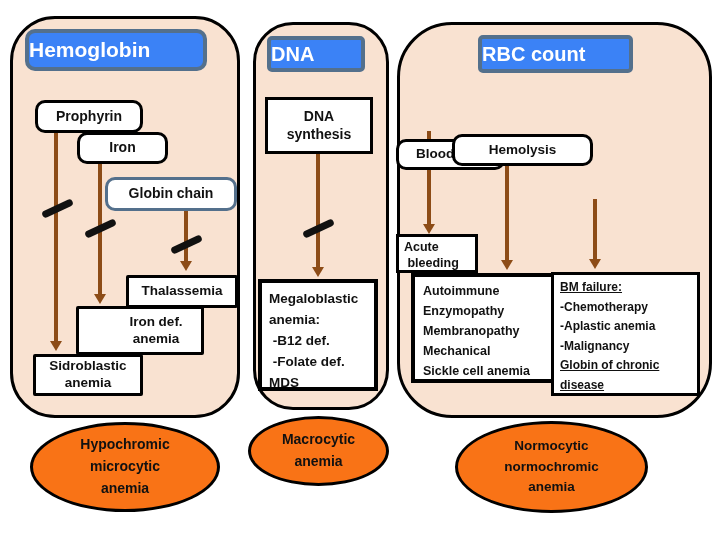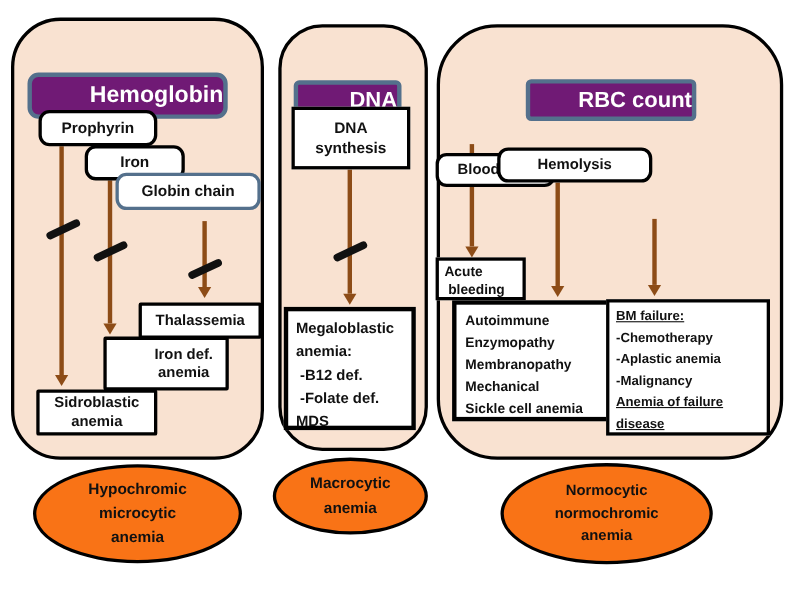--- a/index.html
+++ b/index.html
@@ -5,23 +5,23 @@
   html,body { margin:0; padding:0; background:#ffffff; }
   * { box-sizing:border-box; }
   #slide {
     position:relative; width:720px; height:540px; background:#ffffff;
     font-family:"Liberation Sans", sans-serif; color:#111; overflow:hidden;
   }
   .panel {
     position:absolute; background:#f9e2d1; border:3px solid #000000;
   }
   .hdr {
-    position:absolute; background:#701a75; border:4px solid #54708c;
+    position:absolute; background:#3b82f6; border:4px solid #54708c;
     color:#ffffff; font-weight:bold; display:flex; align-items:center;
-    justify-content:flex-end; text-align:center;margin-top:37px;
+    justify-content:flex-start; text-align:center;
   }
   .wbox {
     position:absolute; background:#ffffff; border:3px solid #000000;
     display:flex; align-items:center; justify-content:center;
     font-weight:bold; text-align:center; line-height:1.25;
   }
   .rounded { border-radius:10px; }
   .square  { border-radius:2px; border-width:3.5px; }
   .pre { white-space:pre-line; }
   .prehard { white-space:pre; }
@@ -70,28 +70,28 @@
   <div class="slash" style="left:41px; top:205px;"></div>
   <div class="slash" style="left:84px; top:225px;"></div>
   <div class="slash" style="left:170px; top:241px;"></div>
 
   <div class="wbox rounded fs14" style="left:35px; top:100px; width:108px; height:33px;">
     <span>Prophyrin</span>
   </div>
   <div class="wbox rounded fs14" style="left:77px; top:132px; width:91px; height:32px;">
     <span>Iron</span>
   </div>
-  <div class="wbox rounded fs14" style="left:105px; top:157px; width:132px; height:34px; border-color:#54708c;">
+  <div class="wbox rounded fs14" style="left:105px; top:177px; width:132px; height:34px; border-color:#54708c;">
     <span>Globin chain</span>
   </div>
 
   <div class="wbox square fs13" style="left:126px; top:275px; width:112px; height:33px;">
     <span>Thalassemia</span>
   </div>
-  <div class="wbox square fs13 pre" style="left:94px; top:306px; width:114px; height:49px;padding-left:32px;">
+  <div class="wbox square fs13 pre" style="left:76px; top:306px; width:128px; height:49px;padding-left:32px;">
     <span class="pre">Iron def.
 anemia</span>
   </div>
   <div class="wbox square fs13 pre" style="left:33px; top:354px; width:110px; height:42px;">
     <span class="pre">Sidroblastic
 anemia</span>
   </div>
 
   <div class="ellipse fs14" style="left:30px; top:422px; width:190px; height:90px;">
     <span class="pre">Hypochromic
@@ -158,21 +158,21 @@
     <span>Membranopathy</span>
     <span>Mechanical</span>
     <span>Sickle cell anemia</span>
   </div>
 
   <div class="listbox" style="left:551px; top:272px; width:149px; height:124px; padding:3px 0 0 6px; font-size:12px; line-height:19.5px;">
     <span class="u">BM failure:</span>
     <span>-Chemotherapy</span>
     <span>-Aplastic anemia</span>
     <span>-Malignancy</span>
-    <span class="u">Anemia of failure</span>
+    <span class="u">Globin of chronic</span>
     <span class="u">disease</span>
   </div>
 
   <div class="ellipse fs13" style="left:455px; top:421px; width:193px; height:92px;">
     <span class="pre">Normocytic
 normochromic
 anemia</span>
   </div>
 
 </div>

